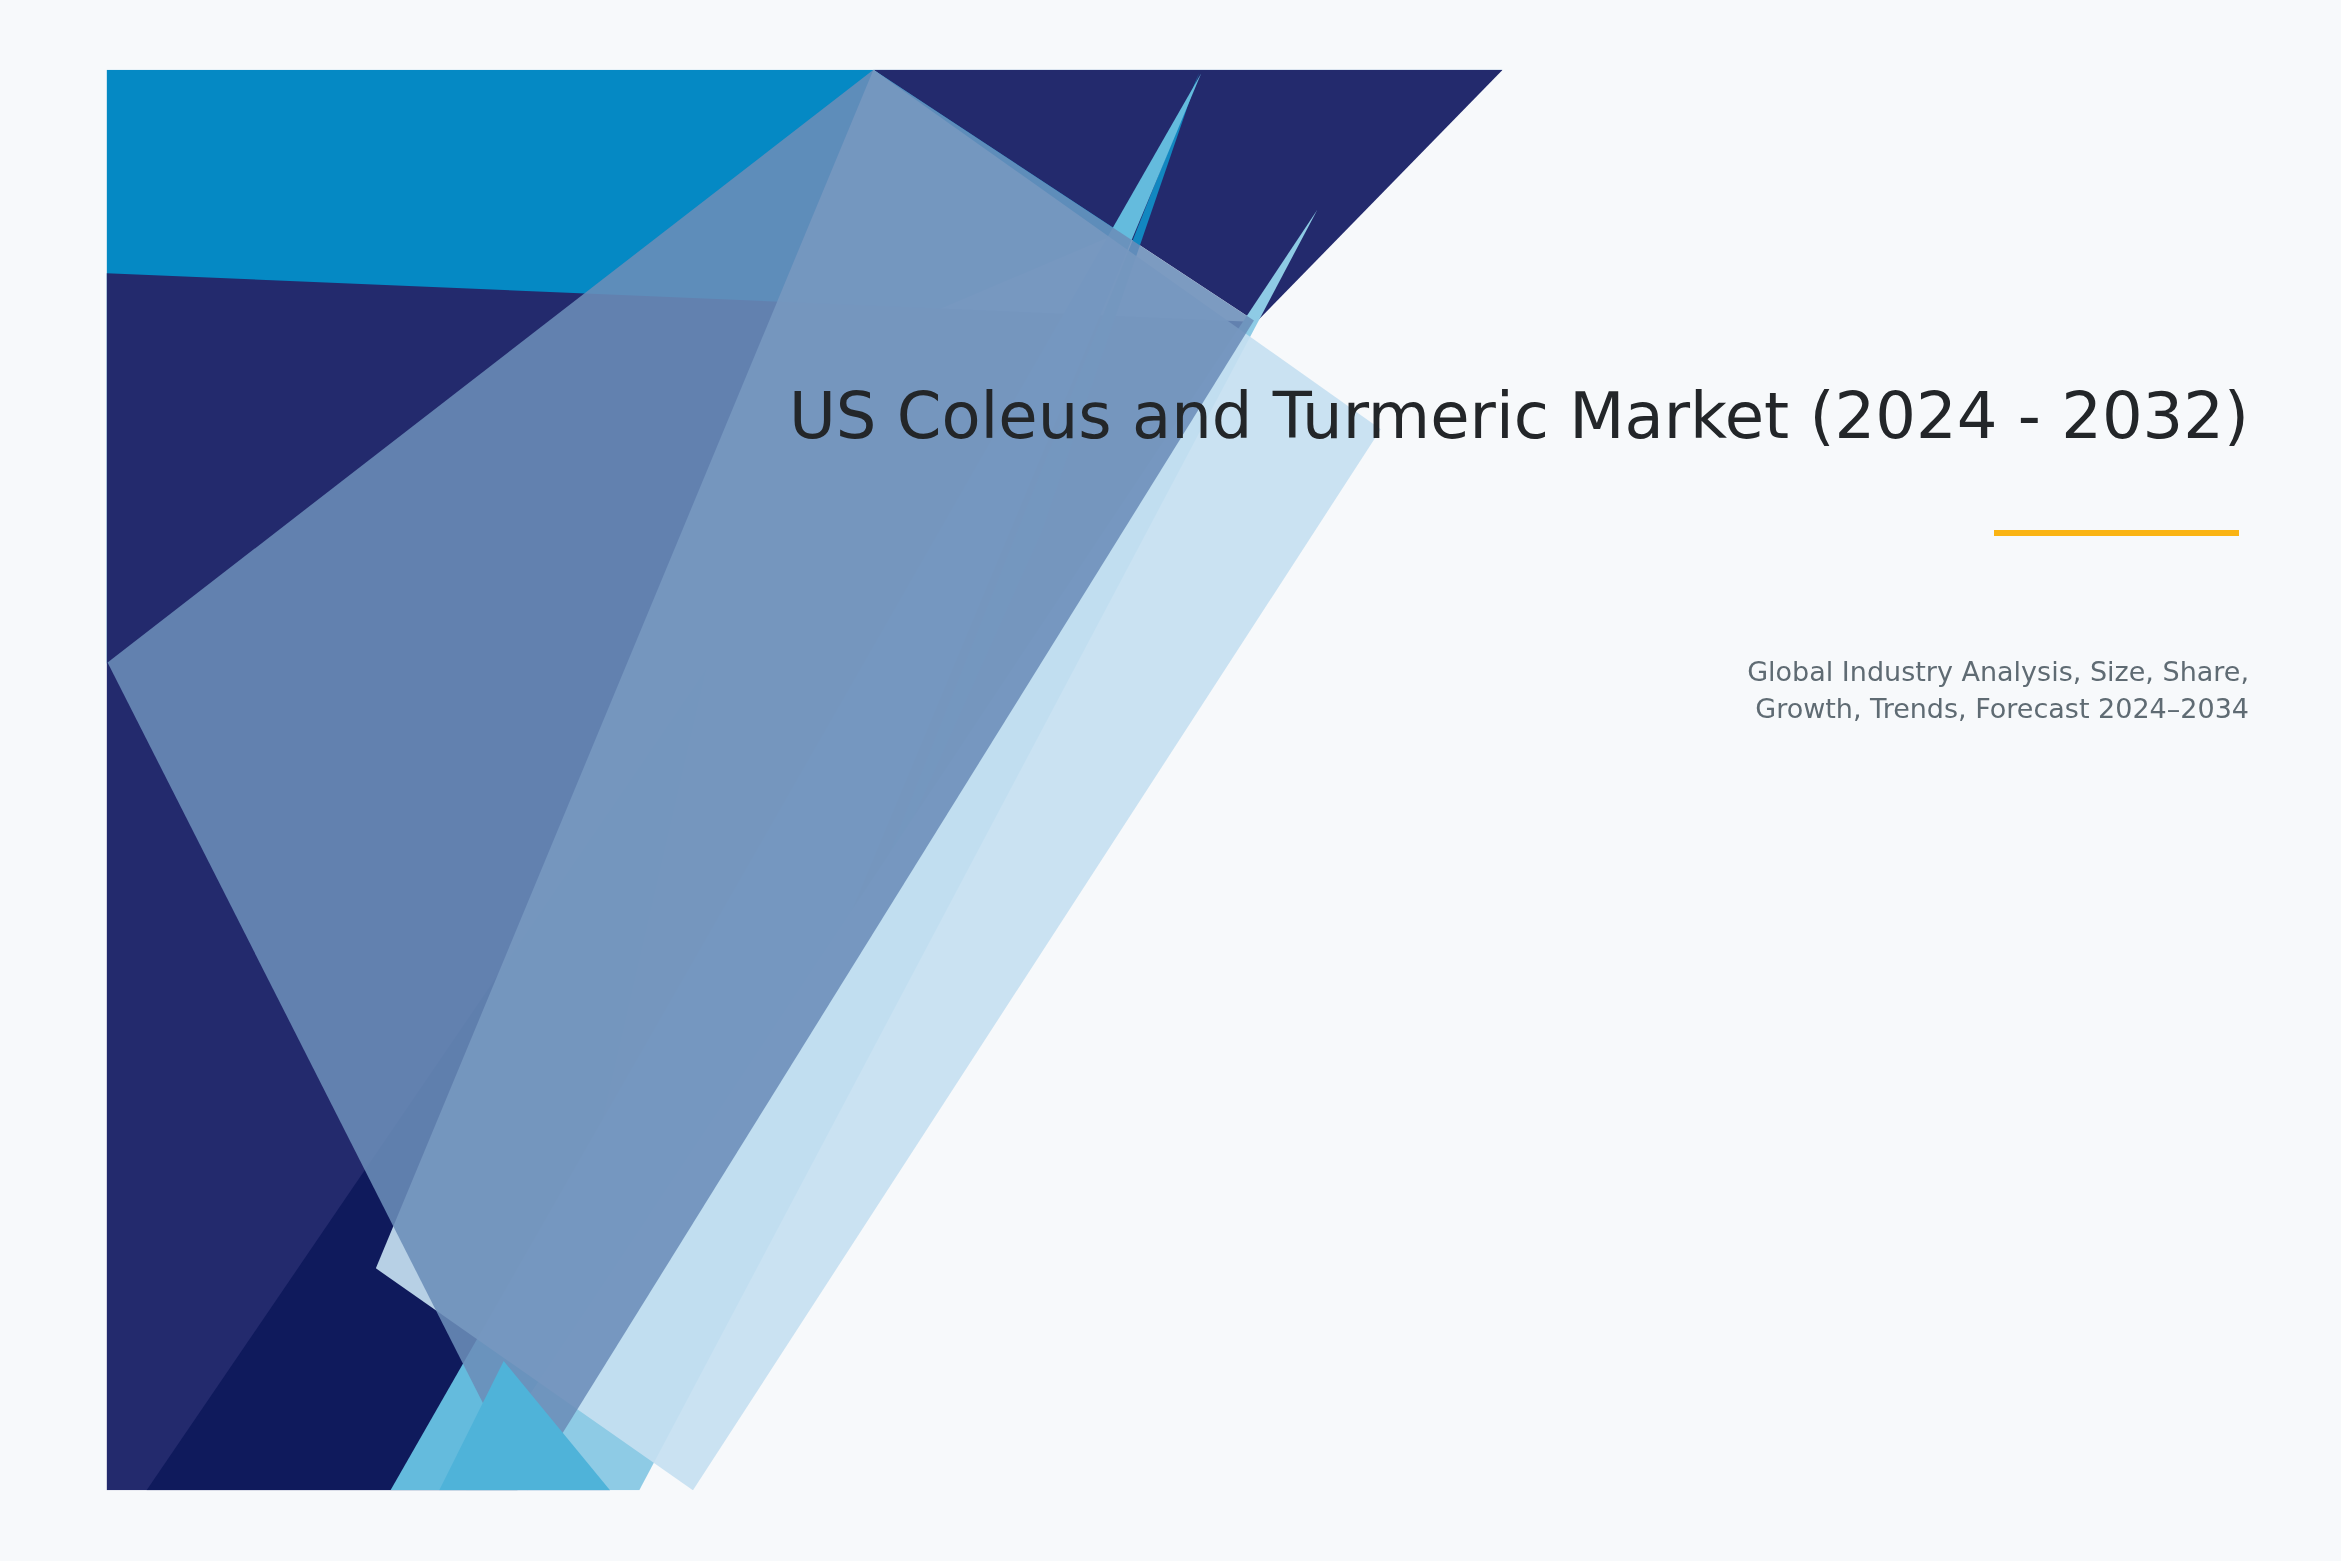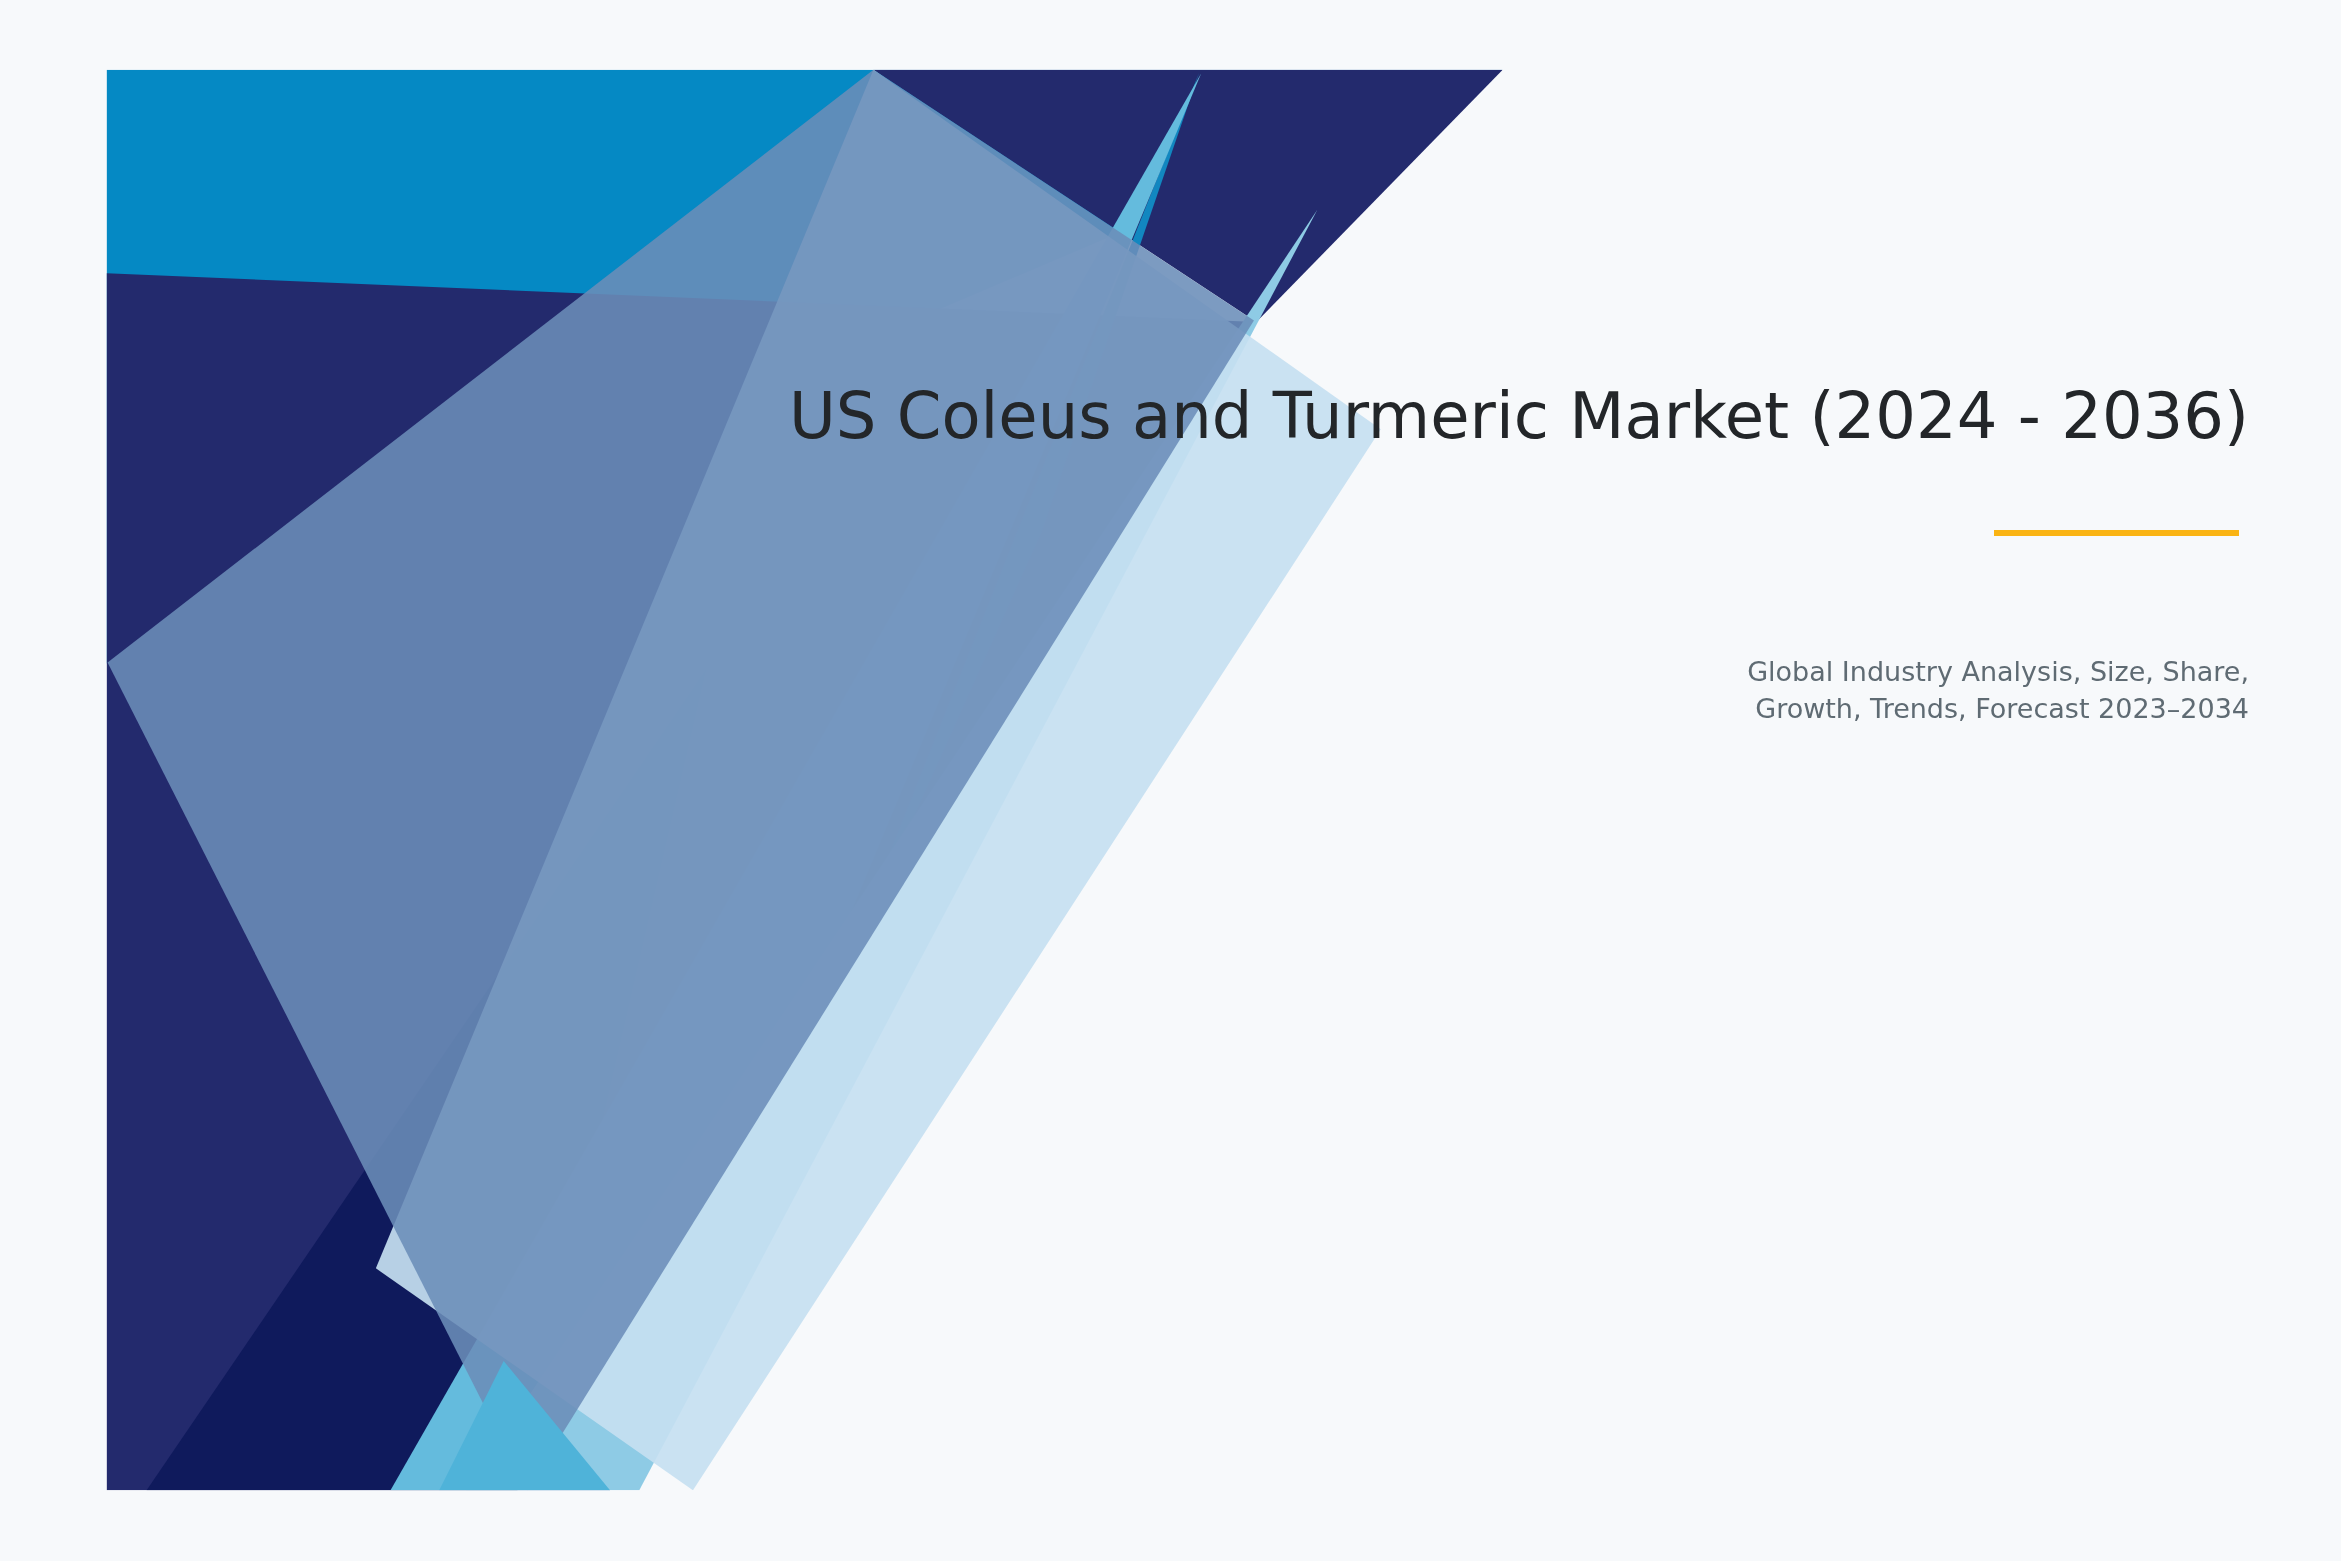--- a/index.html
+++ b/index.html
@@ -125,21 +125,21 @@
 
         <polygon points="1032,2790 1250,3055 900,3055" fill="#4fb3d9"></polygon>
 
       </g>
     </svg>
   </div>
 
   <div class="text-block">
     <div class="title-wrap">
       <span class="title-underline"></span>
-      <h1 class="cover-title">US Coleus and Turmeric Market (2024 - 2036)</h1>
+      <h1 class="cover-title">US Coleus and Turmeric Market (2024 - 2032)</h1>
     </div>
   </div>
 
   <p class="cover-subtitle">Global Industry Analysis, Size, Share,
-Growth, Trends, Forecast 2023–2034</p>
+Growth, Trends, Forecast 2024–2034</p>
 
 </div>
 
 
 </body></html>

